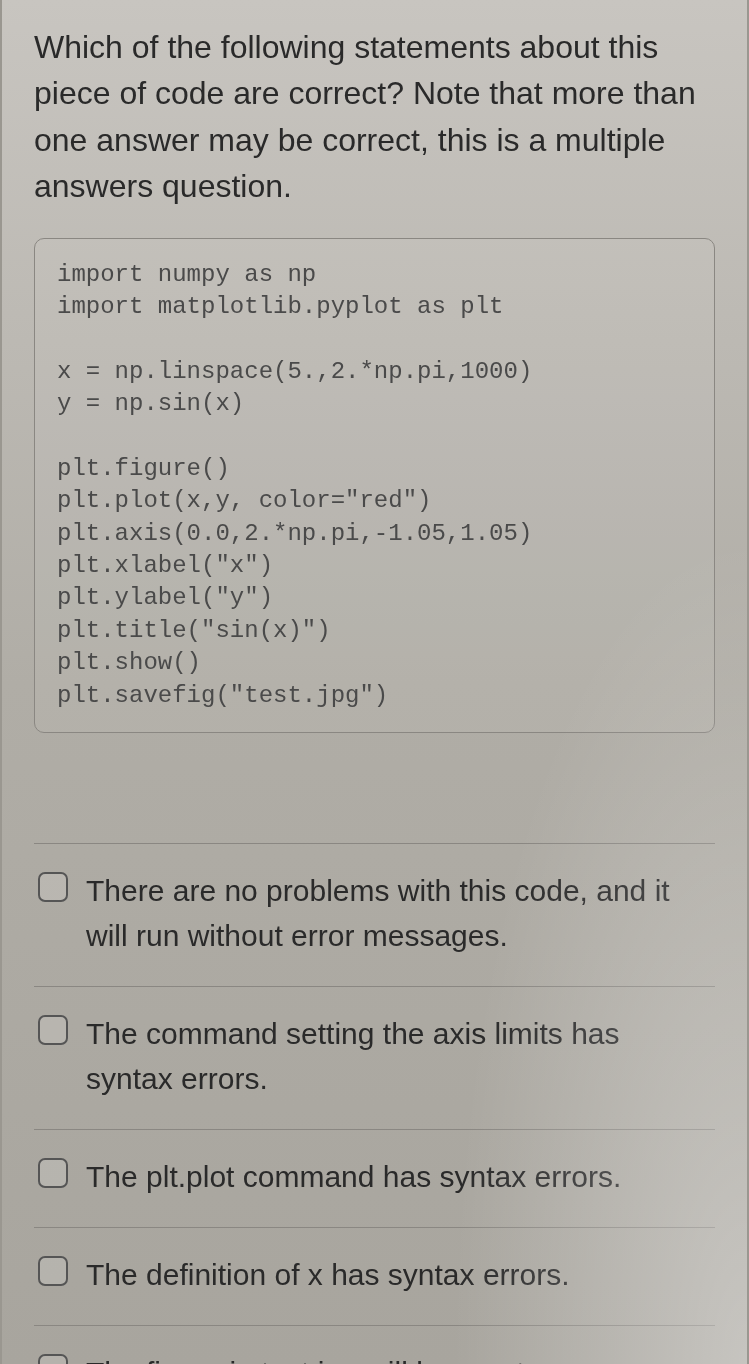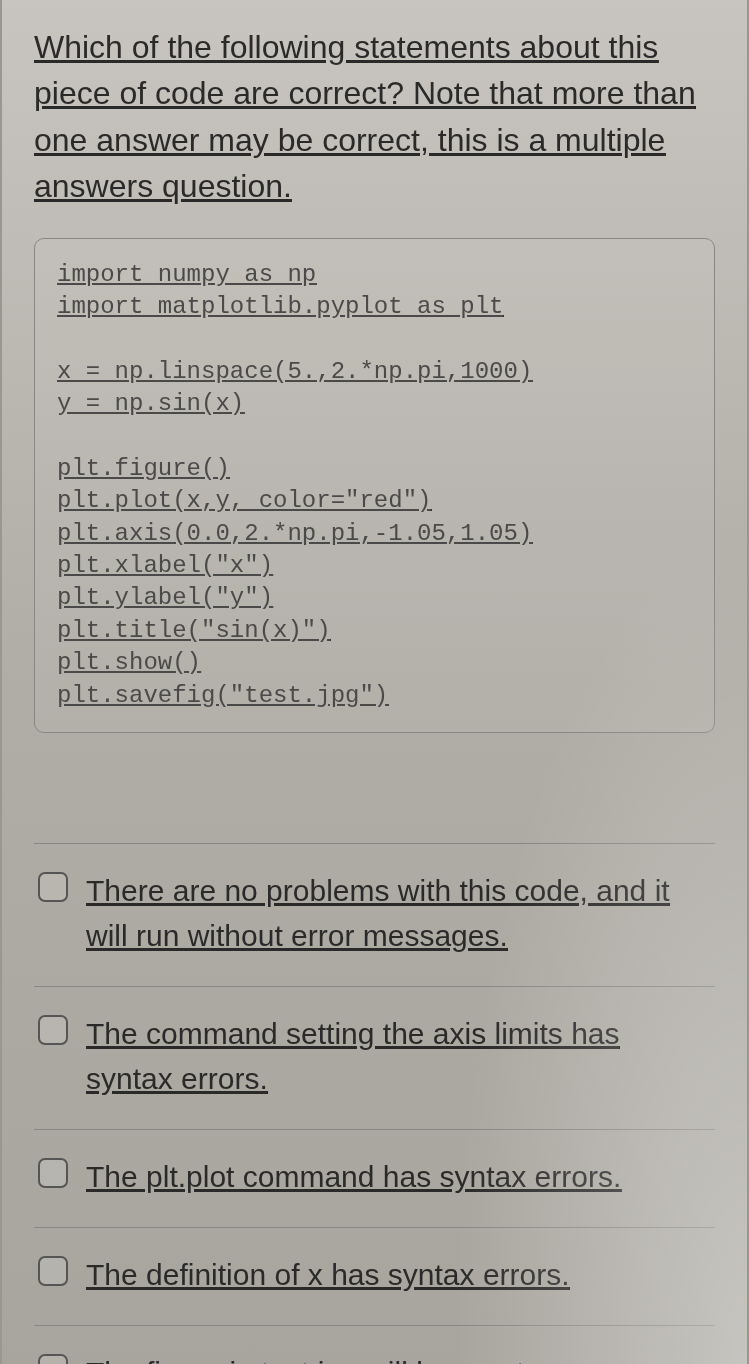--- a/index.html
+++ b/index.html
@@ -1,15 +1,15 @@
 <!DOCTYPE html>
 <html><head>
 <meta charset="utf-8">
 <style>
-  * { box-sizing: border-box; text-decoration: underline; }
+  * { box-sizing: border-box; }
   html, body {
     margin: 0;
     padding: 0;
     width: 749px;
     height: 1364px;
     background: #b8b5b0;
     font-family: -apple-system, BlinkMacSystemFont, "Segoe UI", Arial, sans-serif;
     overflow: hidden;
   }
   .page {

